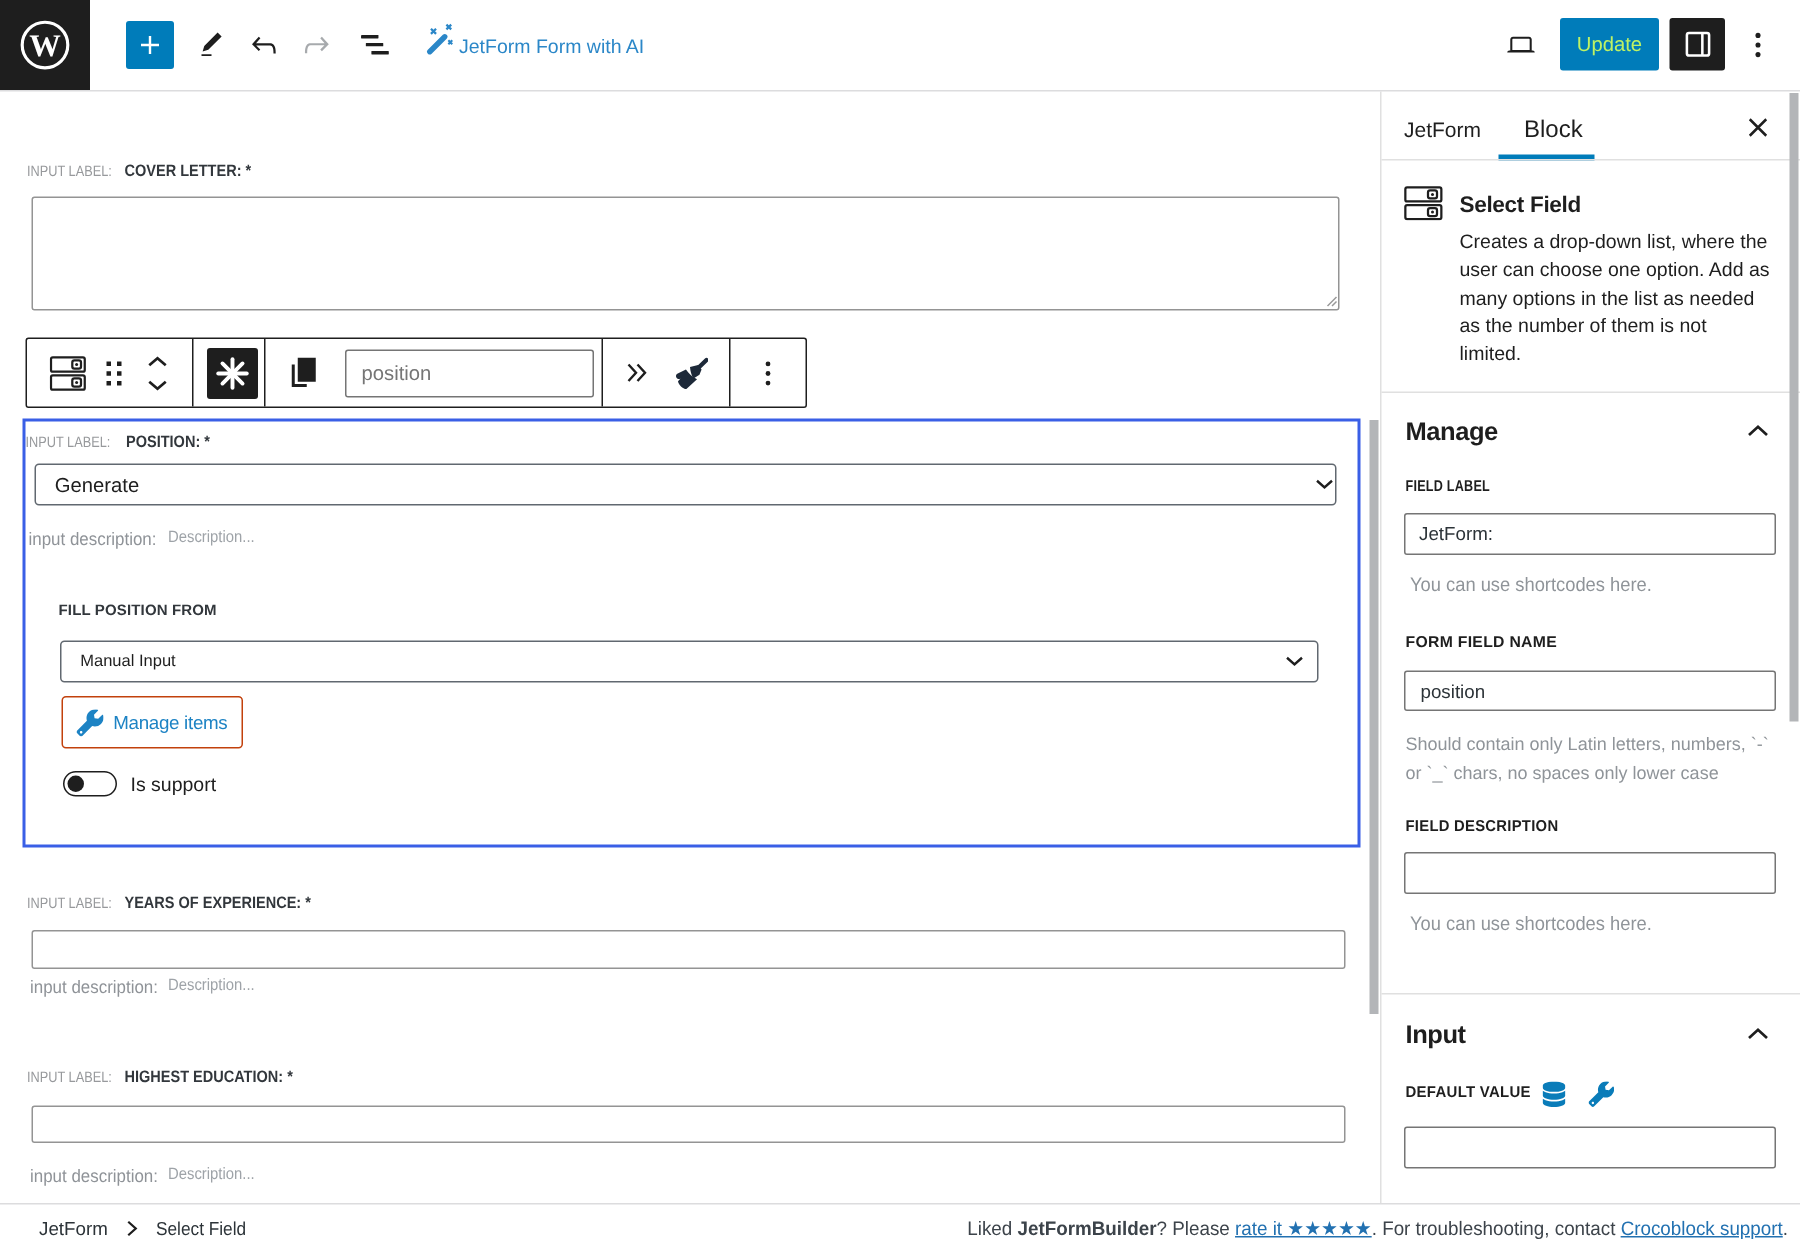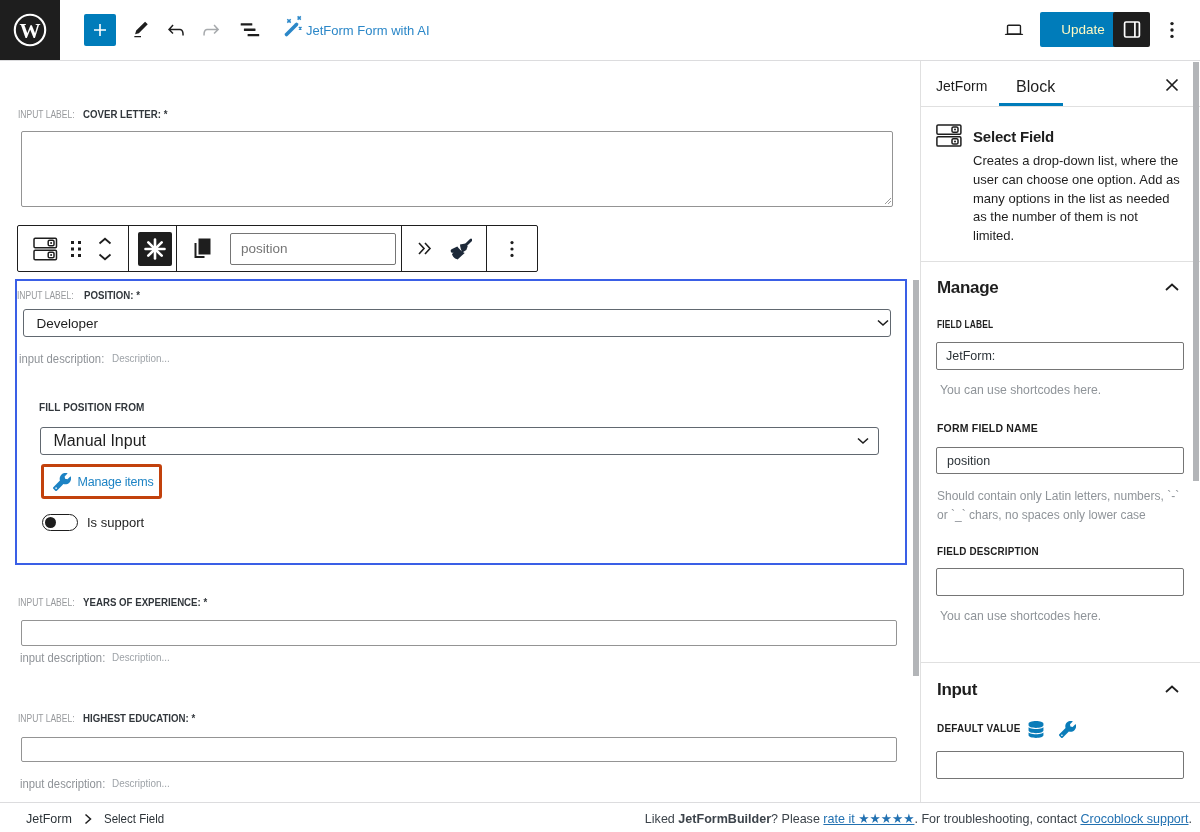--- a/index.html
+++ b/index.html
@@ -54,21 +54,21 @@
   <path d="M4.3 6.2l3.4 3.4M7.7 6.2L4.3 9.6" stroke-width="1.5" fill="none"></path>
   <path d="M14.6 3.4l3.2 3.2M17.8 3.4l-3.2 3.2" stroke-width="1.5" fill="none"></path>
   <path d="M15.9 13.9l2.6 2.6M18.5 13.9l-2.6 2.6" stroke-width="1.4" fill="none"></path>
  </g>
 </svg>
 <div class="a" style="left:306px;top:23px;font-size:13px;color:#2b87c8">JetForm Form with AI</div>
 
 <svg class="a" style="left:1003px;top:19px" width="22" height="22" viewBox="0 0 24 24" fill="#1e1e1e">
       <path d="M20.5 16h-.7V8c0-1.1-.9-2-2-2H6.2c-1.1 0-2 .9-2 2v8h-.7c-.8 0-1.5.7-1.5 1.5h20c0-.8-.7-1.5-1.5-1.5zM5.7 8c0-.3.2-.5.5-.5h11.6c.3 0 .5.2.5.5v7.6H5.7V8z"></path>
     </svg>
-<div class="a" style="left:1040px;top:12px;width:86px;height:35px;background:#007cba;border-radius:2px;color:#fef9c3;font-size:13.5px;display:flex;align-items:center;justify-content:center">Update</div>
+<div class="a" style="left:1040px;top:12px;width:66px;height:35px;background:#007cba;border-radius:2px;color:#bef264;font-size:13.5px;display:flex;align-items:center;justify-content:center">Update</div>
 <div class="a" style="left:1113px;top:12px;width:37px;height:35px;background:#1e1e1e;border-radius:2px;display:flex;align-items:center;justify-content:center">
   <svg width="24" height="24" viewBox="0 0 24 24" fill="none" stroke="#fff" stroke-width="1.7">
         <rect x="4.6" y="4" width="14.8" height="15" rx="1.4"></rect>
         <line x1="14.9" y1="4" x2="14.9" y2="19"></line>
       </svg>
 </div>
 <svg class="a" style="left:1160px;top:18px" width="24" height="24" viewBox="0 0 24 24" fill="#1e1e1e">
       <circle cx="12" cy="5.6" r="1.7"></circle>
       <circle cx="12" cy="12" r="1.7"></circle>
       <circle cx="12" cy="18.4" r="1.7"></circle>
@@ -142,35 +142,35 @@
           <circle cx="12" cy="12" r="1.6"></circle>
           <circle cx="12" cy="18.4" r="1.6"></circle>
         </svg>
   </div>
 </div>
 
 <div class="a" style="left:14.5px;top:279px;width:892px;height:286px;border:2.5px solid #3a5fe6">
   <div class="a il" style="left:0.5px;top:9px">INPUT LABEL:</div>
   <div class="a bl" style="left:67px;top:8px">POSITION: *</div>
   <div class="a" style="left:6px;top:28px;width:868px;height:28px;border:1px solid #616870;border-radius:3px;background:#fff;display:flex;align-items:center">
-    <span style="margin-left:13px;font-size:13.5px;color:#1e1e1e">Developer</span>
+    <span style="margin-left:13px;font-size:13.5px;color:#1e1e1e">Generate</span>
   </div>
   <svg class="a" style="left:860px;top:38px" width="12" height="8" viewBox="0 0 12 8" fill="none" stroke="#1e1e1e" stroke-width="1.6">
         <path d="M1 1.5l5 4.5 5-4.5"></path>
       </svg>
   <div class="a id" style="left:2.5px;top:71px">input description:</div>
   <div class="a dd" style="left:95px;top:71px">Description...</div>
   <div class="a" style="left:22.5px;top:121px;font-size:10px;font-weight:700;color:#32373c;letter-spacing:.1px">FILL POSITION FROM</div>
   <div class="a" style="left:23px;top:146px;width:839px;height:28px;border:1px solid #616870;border-radius:3px;background:#fff;display:flex;align-items:center">
-    <span style="margin-left:13px;font-size:16px;color:#1e1e1e">Manual Input</span>
+    <span style="margin-left:13px;font-size:11px;color:#1e1e1e">Manual Input</span>
   </div>
   <svg class="a" style="left:840px;top:156px" width="12" height="8" viewBox="0 0 12 8" fill="none" stroke="#1e1e1e" stroke-width="1.6">
         <path d="M1 1.5l5 4.5 5-4.5"></path>
       </svg>
-  <div class="a" style="left:24px;top:183px;width:121px;height:35px;border:3px solid #c2410c;border-radius:3px;display:flex;align-items:center">
+  <div class="a" style="left:24px;top:183px;width:121px;height:35px;border:1px solid #c2410c;border-radius:3px;display:flex;align-items:center">
     <svg style="margin-left:9px" width="18" height="18" viewBox="0 0 512 512" fill="#1d83c4">
           <path d="M507.7 109.3c-2.6-9.9-15.1-13.3-22.4-6l-74.4 74.4-67.9-11.3L331.7 98.5l74.4-74.4c7.3-7.3 3.9-19.8-6-22.4C341.8-13.6 282 2.5 236.6 47.9c-45.4 45.4-56.8 110.8-39.4 166.5L9.4 402.2c-12.5 12.5-12.5 32.8 0 45.3l55.2 55.2c12.5 12.5 32.8 12.5 45.3 0l187.7-187.7c55.7 17.4 121.1 5.9 166.5-39.4 45.4-45.4 61.5-105.2 43.6-166.3zM88 456c-13.3 0-24-10.7-24-24s10.7-24 24-24 24 10.7 24 24-10.7 24-24 24z"></path>
         </svg>
     <span style="margin-left:7px;font-size:12.5px;letter-spacing:-.2px;color:#1d83c4;white-space:nowrap">Manage items</span>
   </div>
   <div class="a" style="left:25px;top:233px;width:36px;height:17px;border:1.5px solid #1e1e1e;border-radius:9px;background:#fff"></div>
   <div class="a" style="left:28px;top:236px;width:11px;height:11px;border-radius:50%;background:#1e1e1e"></div>
   <div class="a" style="left:70.5px;top:234px;font-size:13px;color:#1e1e1e">Is support</div>
 </div>
 

